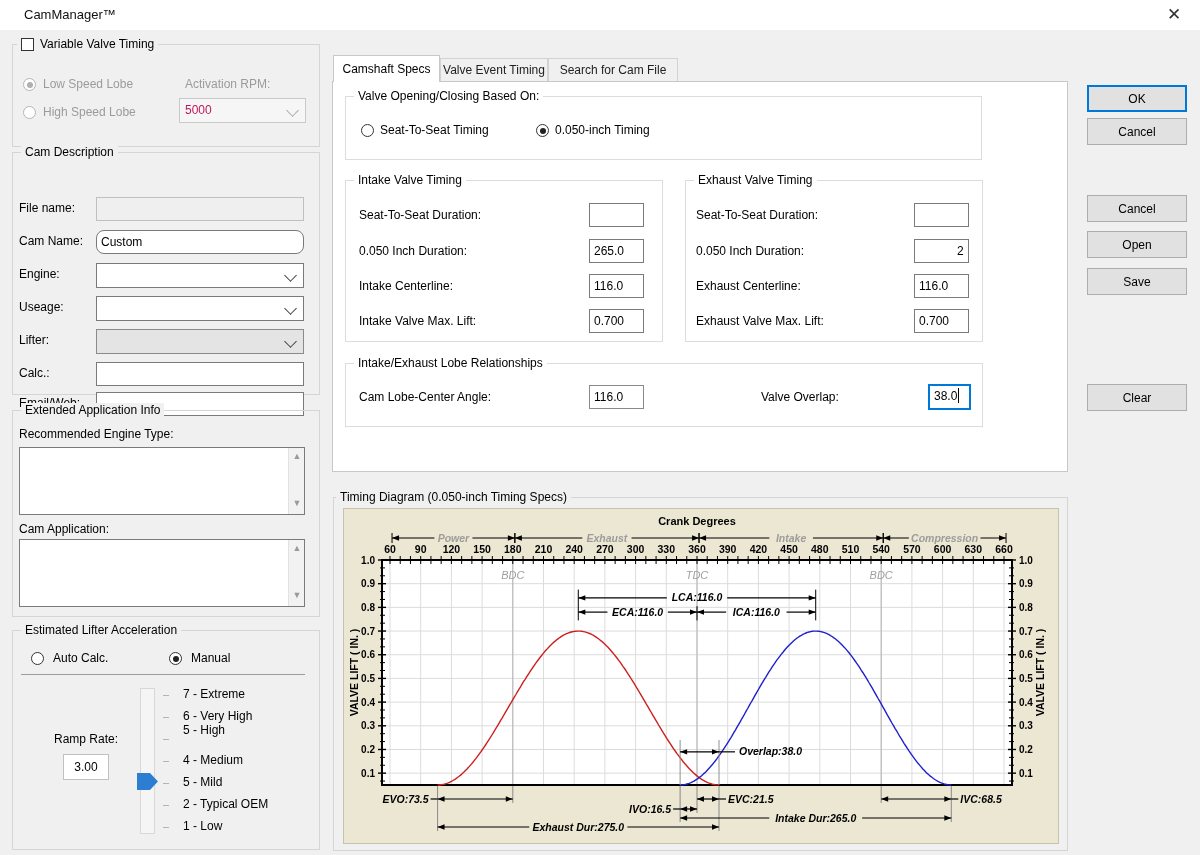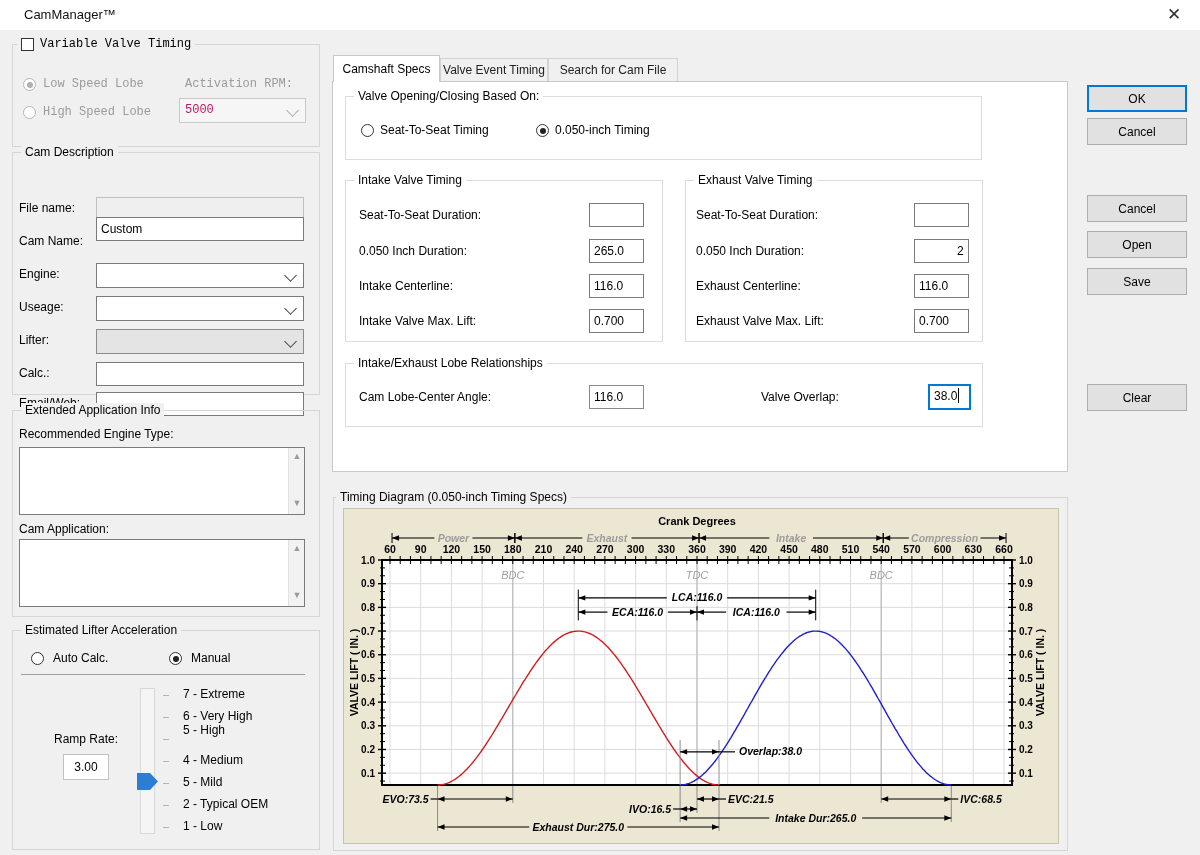--- a/index.html
+++ b/index.html
@@ -57,42 +57,42 @@
 </head>
 <body>
 
 <div class="titlebar">
   <div class="title">CamManager™</div>
   <div class="close-x">✕</div>
 </div>
 
 <div class="body">
 
-  <div class="grp" style="left:12px;top:14px;width:306px;height:101px;font-family:Liberation Mono, monospace;">
+  <div class="grp" style="left:12px;top:14px;width:306px;height:101px;">
     <div class="grp-lbl" style="left:4px;display:flex;align-items:center;gap:6px;">
       <span class="check" style="position:relative;"></span>
       <span>Variable Valve Timing</span>
     </div>
     <span class="radio dis sel" style="left:10px;top:33px;"></span>
     <span class="lab dis" style="left:30px;top:32px;">Low Speed Lobe</span>
     <span class="radio dis" style="left:10px;top:61px;"></span>
     <span class="lab dis" style="left:30px;top:60px;">High Speed Lobe</span>
     <span class="lab dis" style="left:172px;top:32px;">Activation RPM:</span>
     <div class="combo dis" style="left:166px;top:53px;width:127px;height:25px;">
       <span class="val dis">5000</span>
         <span class="chev"></span>
     </div>
   </div>
 
   <div class="grp" style="left:12px;top:122px;width:306px;height:241px;">
     <div class="grp-lbl">Cam Description</div>
     <span class="lab" style="left:6px;top:48px;">File name:</span>
     <input class="tb dis" style="left: 83px; top: 44px; width: 208px; height: 24px;" readonly="" value="">
     <span class="lab" style="left:6px;top:81px;">Cam Name:</span>
-    <input class="tb" style="left: 83px; top: 64px; width: 208px; height: 24px;" readonly="" value="Custom">
+    <input class="tb" style="left: 83px; top: 77px; width: 208px; height: 24px; border-radius: 8px;" readonly="" value="Custom">
     <span class="lab" style="left:6px;top:114px;">Engine:</span>
     <div class="combo" style="left:83px;top:110px;width:208px;height:25px;">
       <span class="val"></span>
         <span class="chev"></span>
     </div>
     <span class="lab" style="left:6px;top:147px;">Useage:</span>
     <div class="combo" style="left:83px;top:143px;width:208px;height:25px;">
       <span class="val"></span>
         <span class="chev"></span>
     </div>

